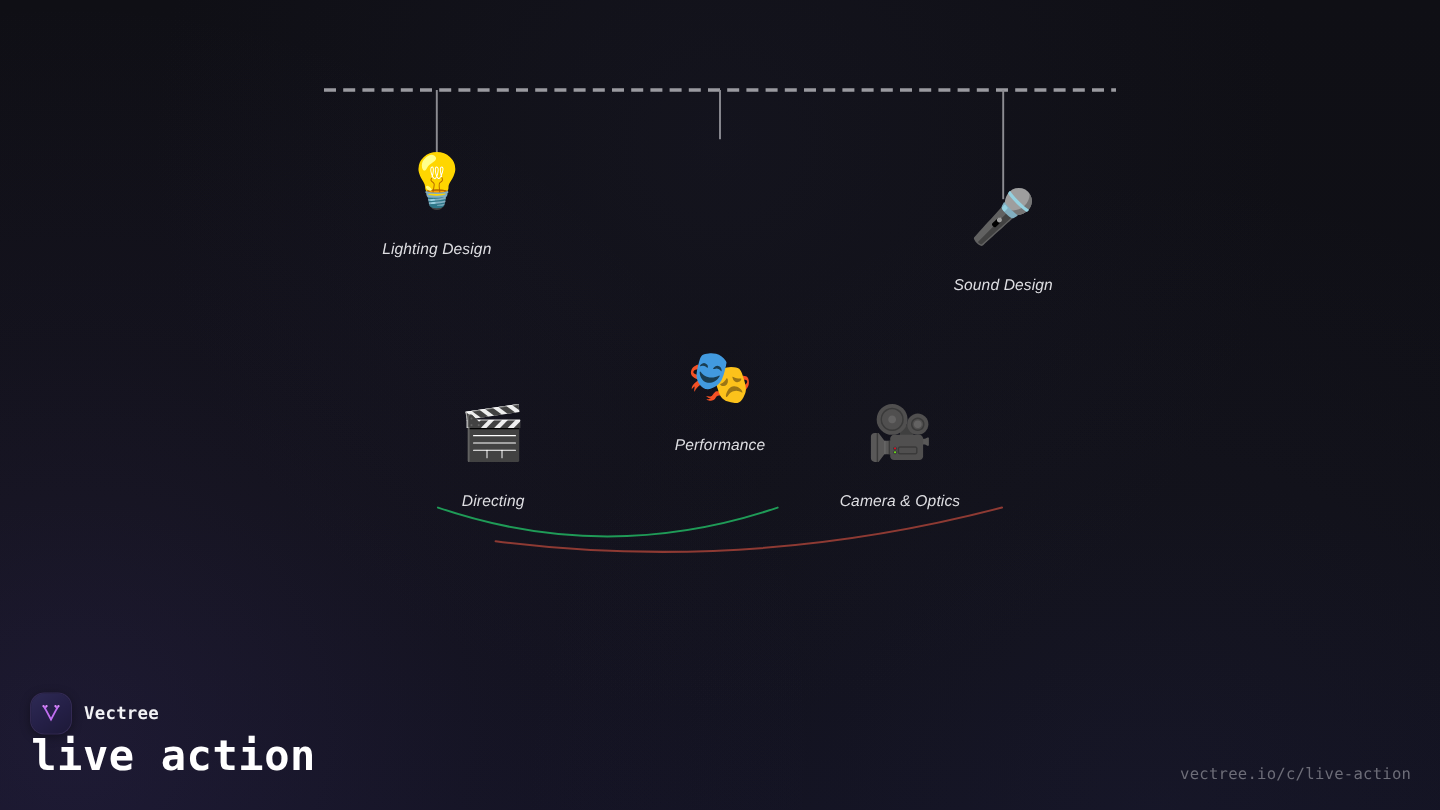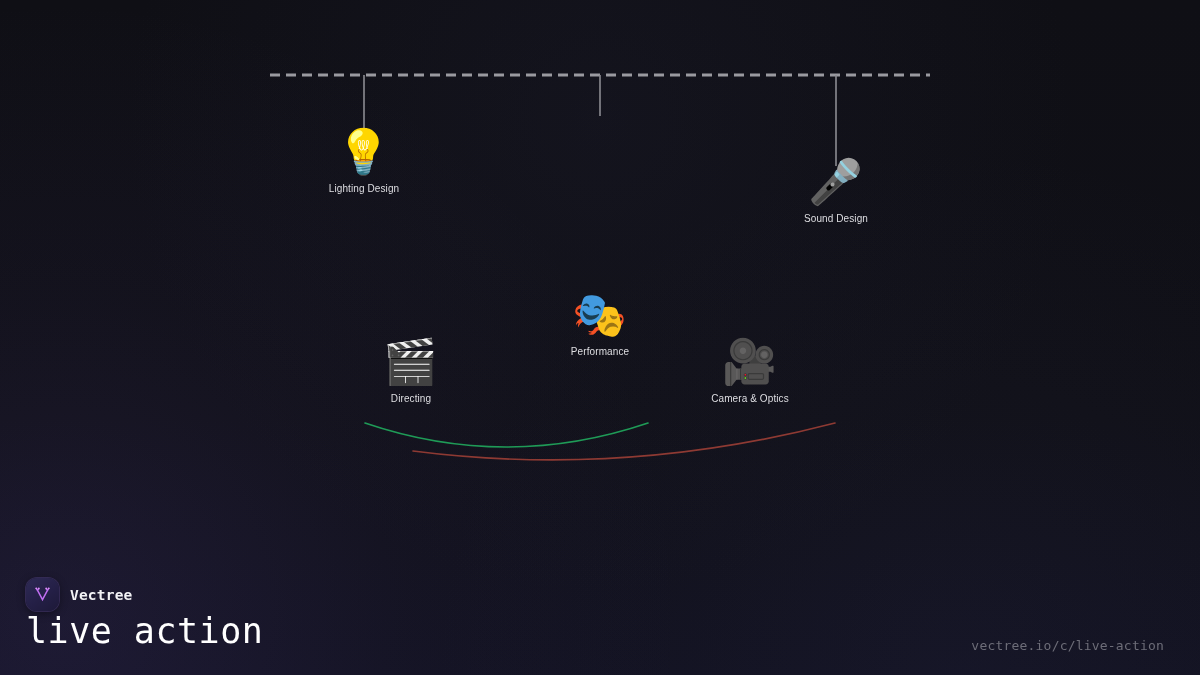--- a/index.html
+++ b/index.html
@@ -49,32 +49,33 @@
     cursor:pointer;
     user-select:none;
   }
   .node-emoji {
     font-family:"DejaVu Sans", sans-serif;
     line-height:1;
     display:block;
     text-align:center;
   }
   .node-label {
-    margin-top:9px;
-    font-size:10px;
+    margin-top:26px;
+    font-size:13px;
     letter-spacing:.1px;
     color:#dedee2;
     text-align:center;
     white-space:nowrap;
+    font-style:italic;
   }
 
   
   #footer {
     position:absolute;
-    left:0; right:12px; bottom:0;
+    left:0; right:0; bottom:0;
     height:115px;
     padding:0 24px 0 26px;
   }
   #brand-row {
     position:absolute;
     left:26px;
     top:18px;
     display:flex;
     align-items:center;
     gap:11px;
@@ -93,21 +94,21 @@
     font-weight:bold;
     color:#f2f2f5;
     letter-spacing:.2px;
   }
   #page-title {
     position:absolute;
     left:26px;
     top:54px;
     font-family:"DejaVu Sans Mono", monospace;
     font-size:35px;
-    font-weight:normal;
+    font-weight:bold;
     color:#ffffff;
     letter-spacing:.5px;
     line-height:1;
   }
   #site-url {
     position:absolute;
     right:24px;
     bottom:22px;
     font-family:"DejaVu Sans Mono", monospace;
     font-size:13px;

